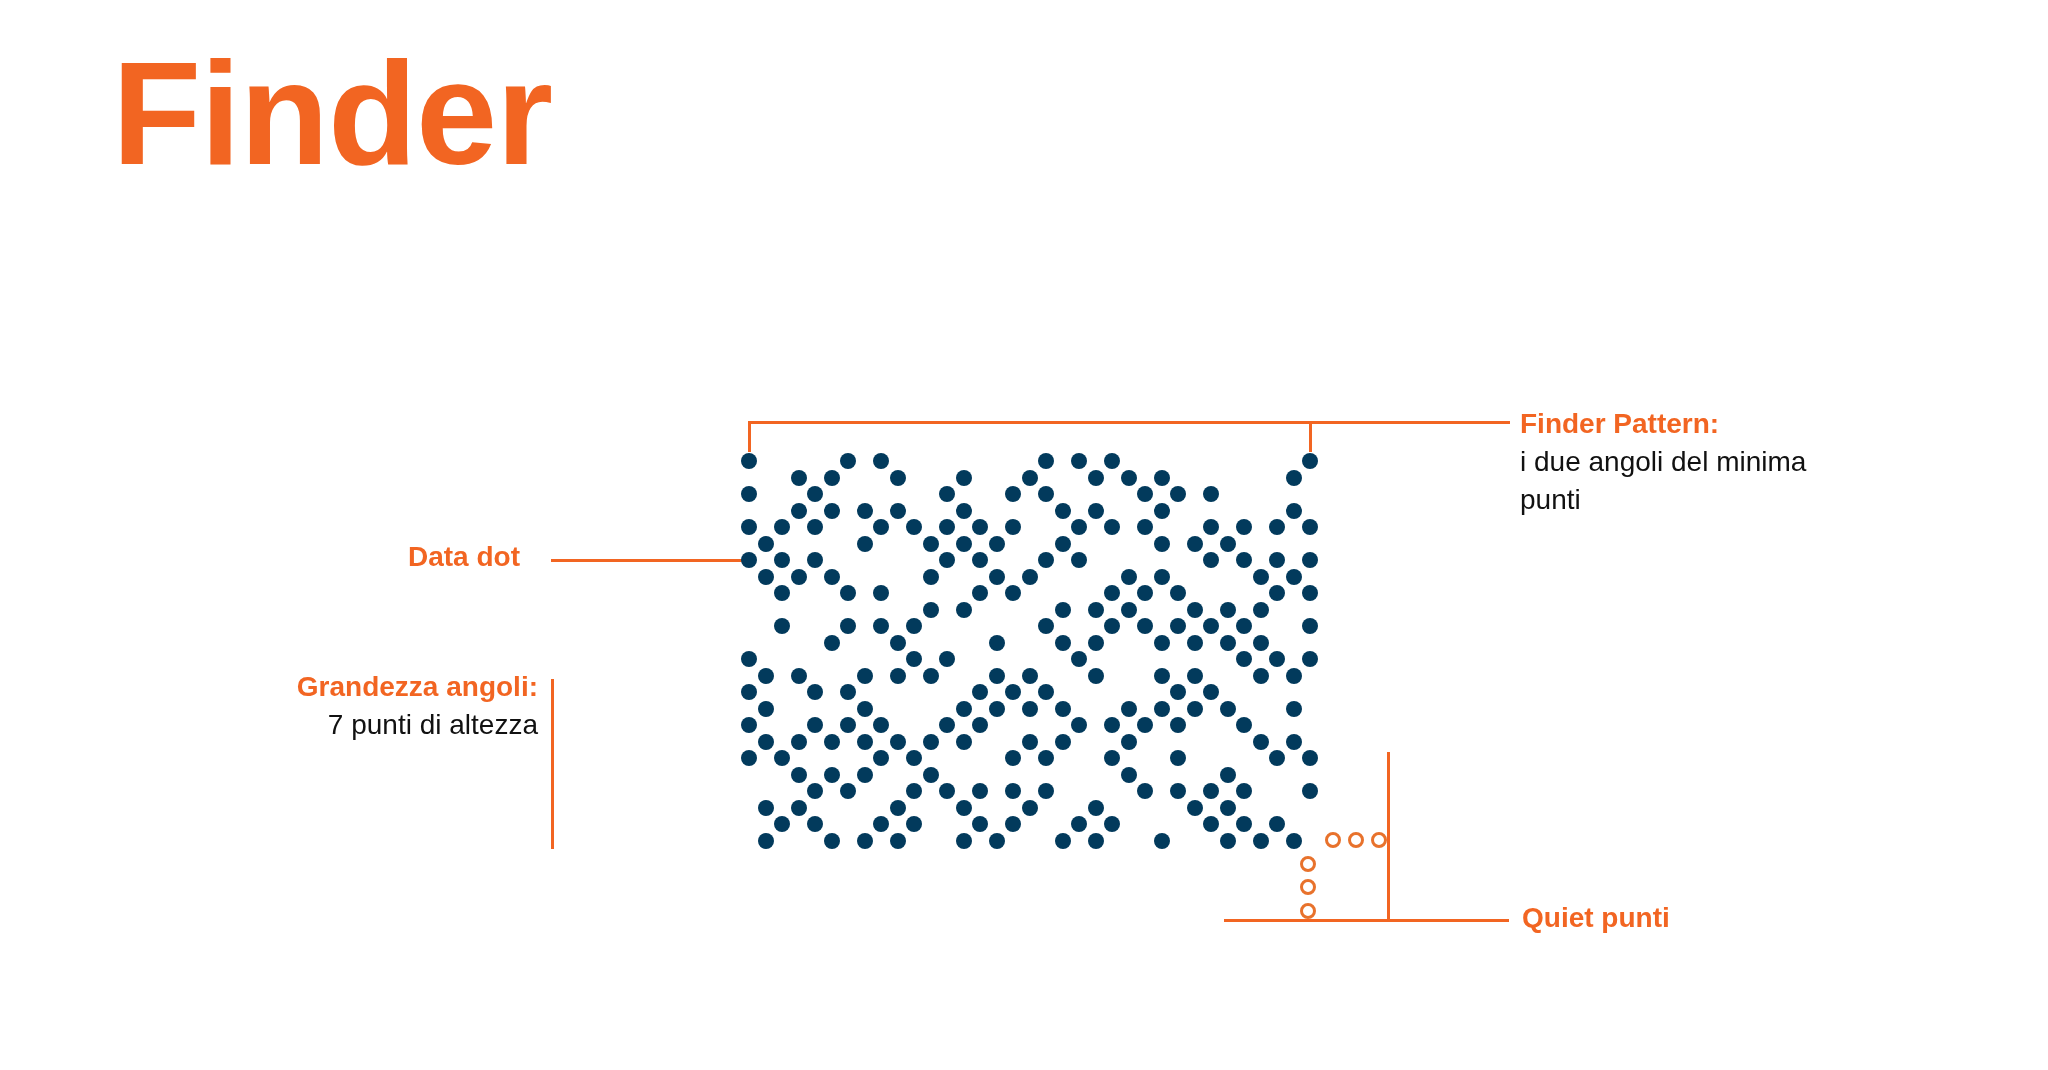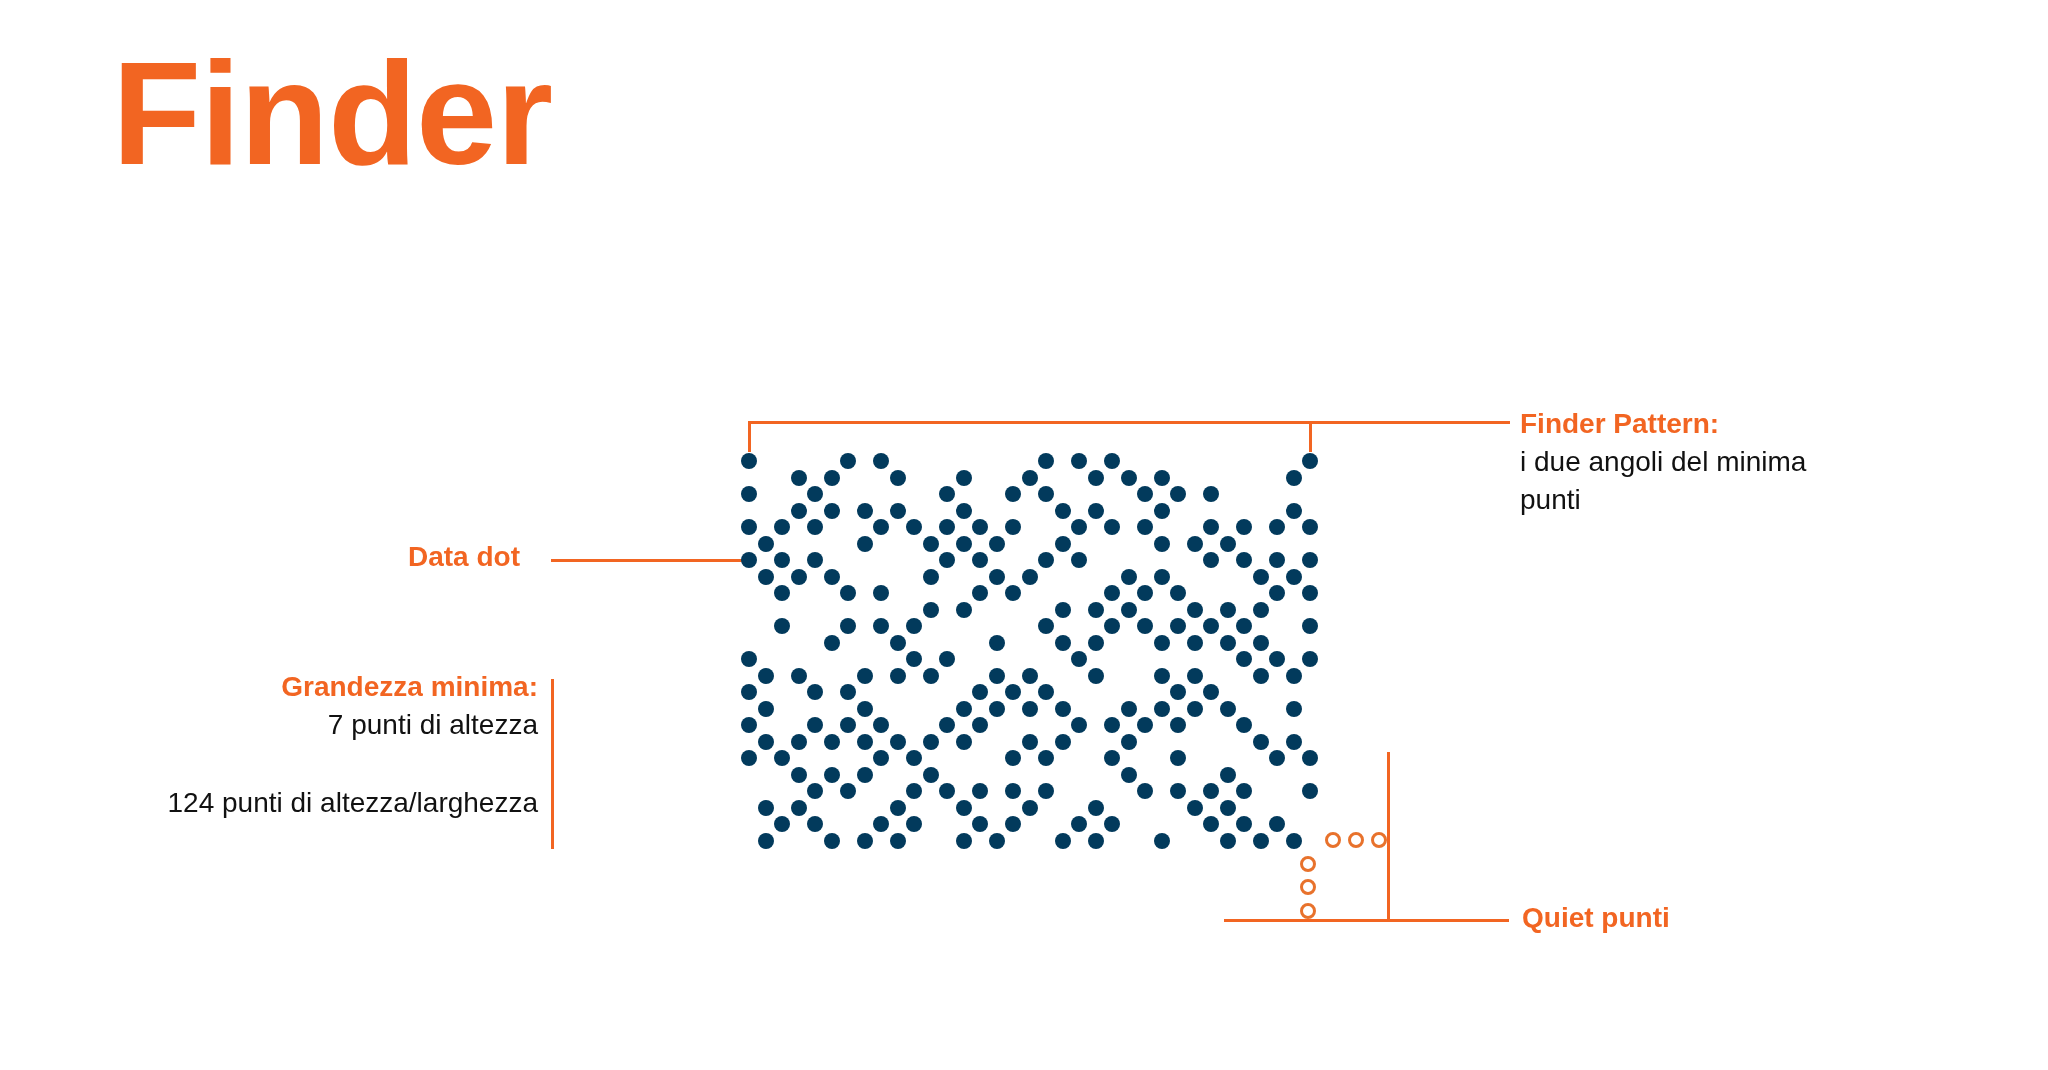--- a/index.html
+++ b/index.html
@@ -76,24 +76,23 @@
 <div class="abs" style="left:1520px; top:405px;">
   <div class="orange-label">Finder Pattern:</div>
   <div class="body-text">i due angoli del minima</div>
   <div class="body-text">punti</div>
 </div>
 
 <div class="abs orange-label right-align" style="left:318px; width:202px; top:538px;">Data dot</div>
 <div class="abs line hline" style="left:551px; top:559px; width:192px;"></div>
 
 <div class="abs right-align" style="left:60px; width:478px; top:668px;">
-  <div class="orange-label">Grandezza minima:</div>
+  <div class="orange-label">Grandezza angoli:</div>
   <div class="body-text">7 punti di altezza</div>
   <div style="height:40px;"></div>
-  <div class="body-text">124 punti di altezza/larghezza</div>
 </div>
 <div class="abs line vline" style="left:551px; top:679px; height:170px;"></div>
 
 <div class="abs" id="dotgrid">
     <div class="dot" style="left: 0px; top: 0px;"></div>
     <div class="dot" style="left: 99px; top: 0px;"></div>
     <div class="dot" style="left: 132px; top: 0px;"></div>
     <div class="dot" style="left: 297px; top: 0px;"></div>
     <div class="dot" style="left: 330px; top: 0px;"></div>
     <div class="dot" style="left: 363px; top: 0px;"></div>

